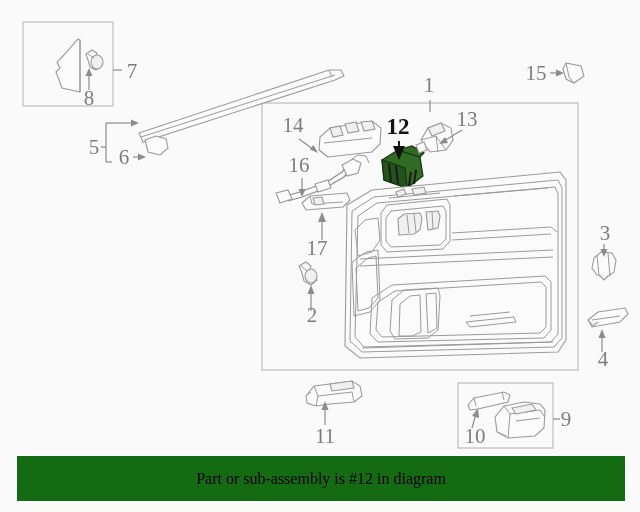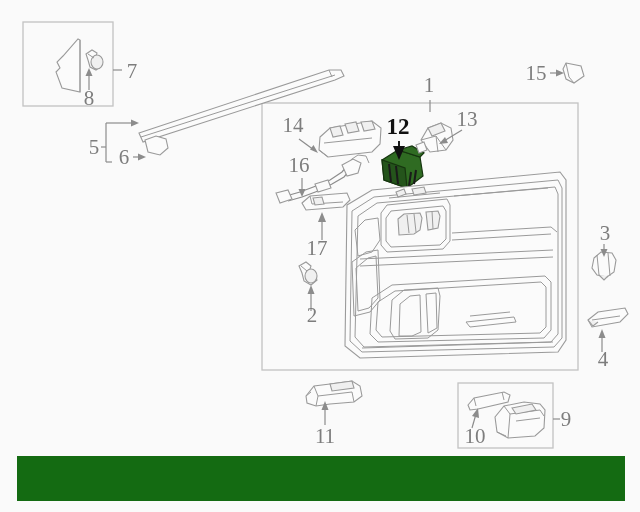--- a/index.html
+++ b/index.html
@@ -340,15 +340,16 @@
     <text class="lbl-hi" x="398" y="134" text-anchor="middle">12</text>
     <text class="lbl" x="467" y="126" text-anchor="middle">13</text>
     <text class="lbl" x="293" y="132" text-anchor="middle">14</text>
     <text class="lbl" x="299" y="172" text-anchor="middle">16</text>
     <text class="lbl" x="536" y="80" text-anchor="middle">15</text>
     <text class="lbl" x="317" y="255" text-anchor="middle">17</text>
 
   </svg>
 
   <div class="banner">
+    <div class="banner-line">Part or sub-assembly is #12 in diagram</div>
   </div>
 
 </div>
 
 </body></html>

